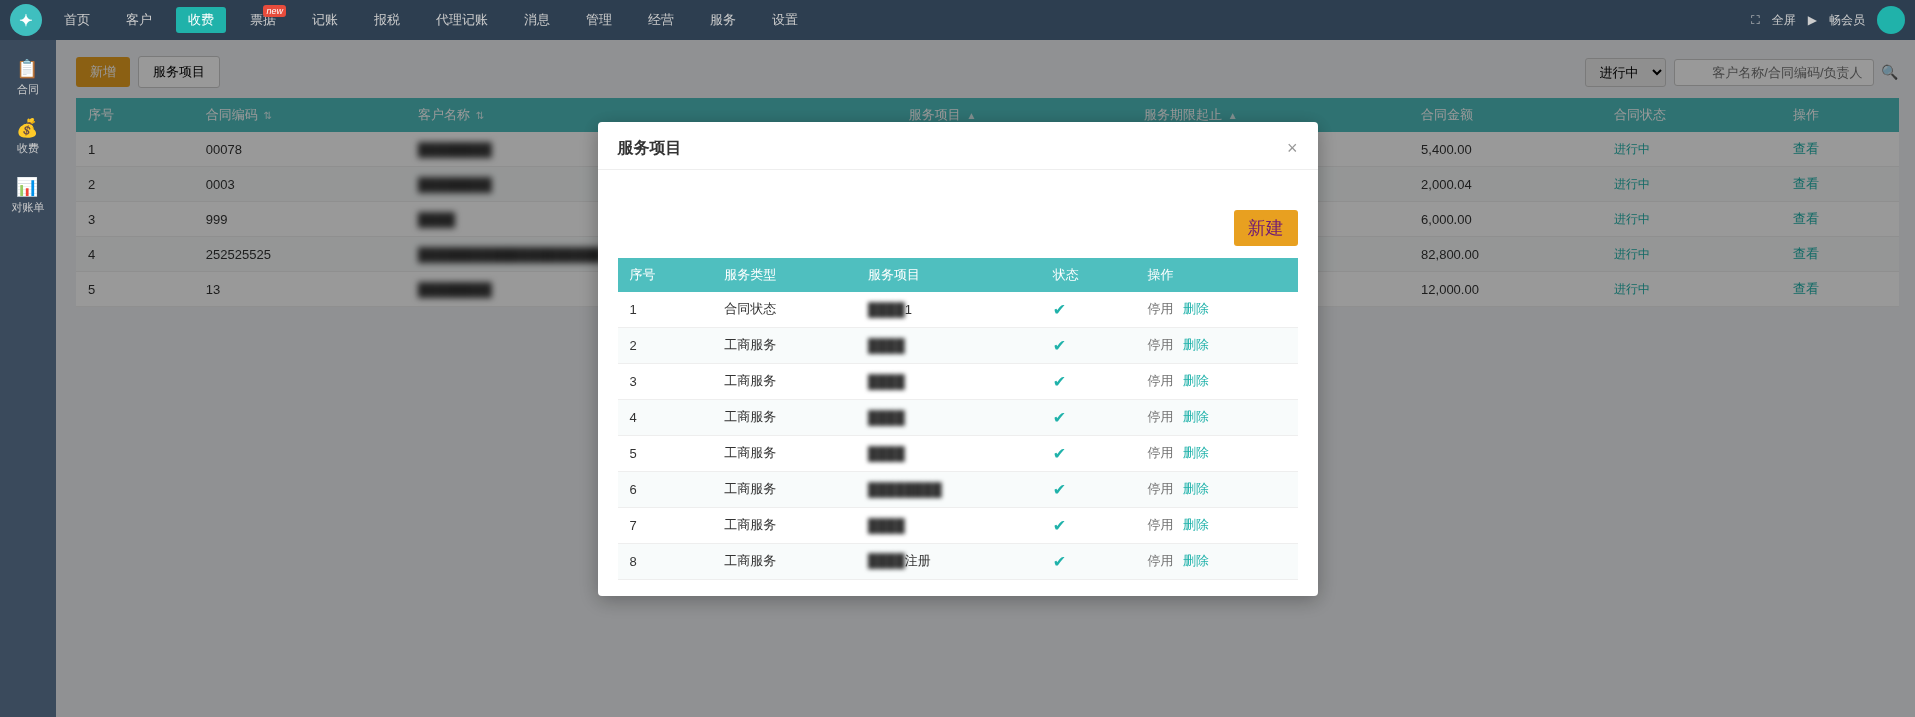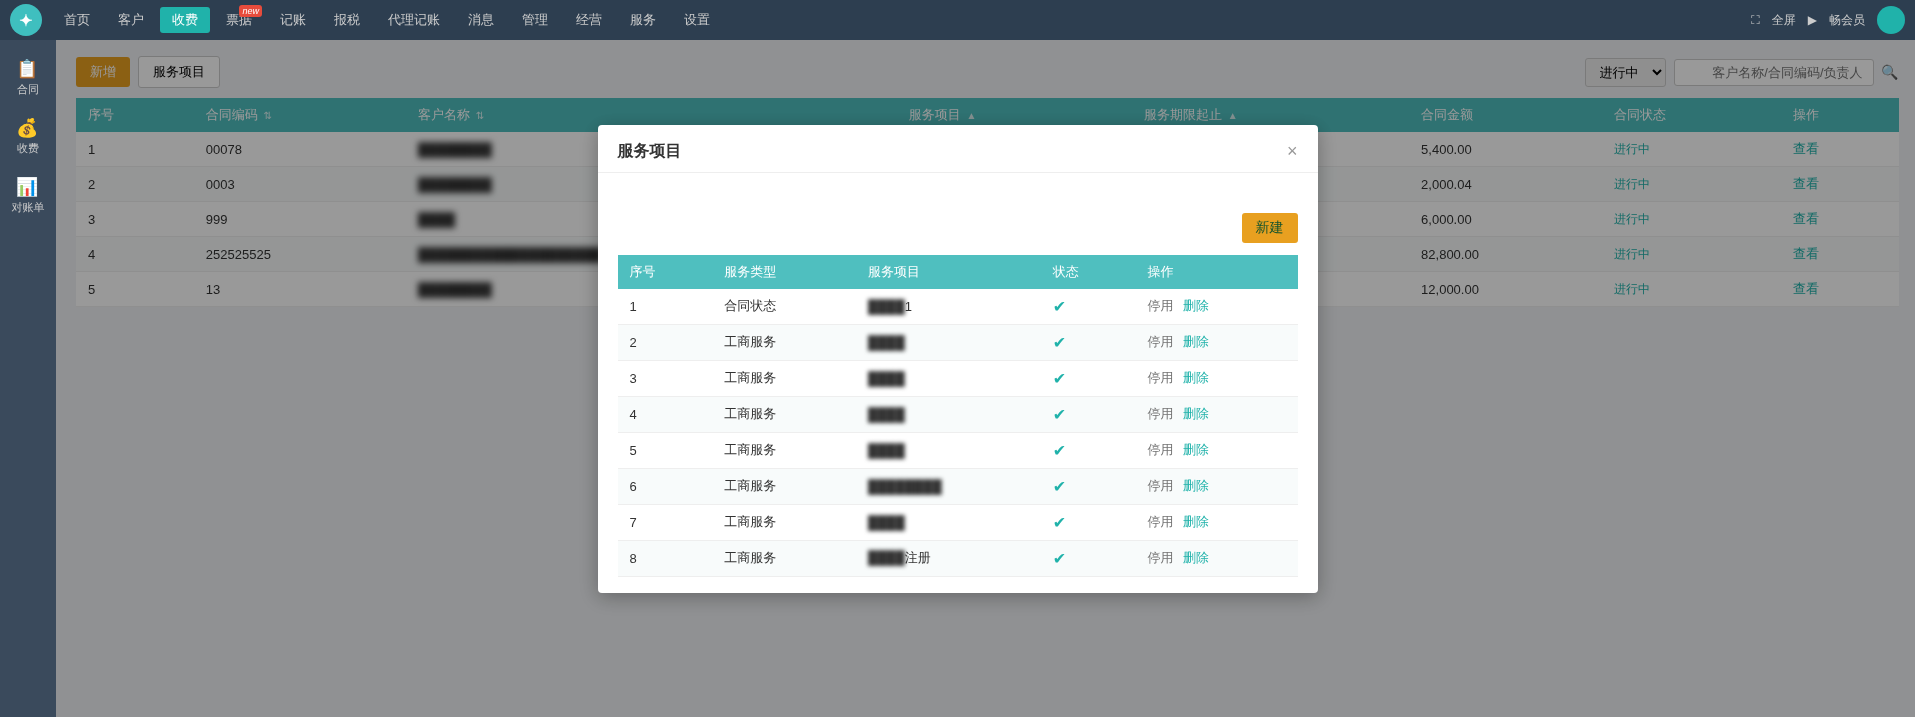--- a/index.html
+++ b/index.html
@@ -18,21 +18,21 @@
     }
     .top-nav .logo {
       width: 32px; height: 32px;
       background: #3fbfbf;
       border-radius: 50%;
       display: flex; align-items: center; justify-content: center;
       color: white; font-size: 16px; font-weight: bold;
       margin-right: 10px;
     }
     .top-nav .nav-items {
-      display: flex; align-items: flex-end; flex: 1; gap: 4px;
+      display: flex; align-items: flex-end; flex: 1; gap: 12px;
     }
     .top-nav .nav-item {
       color: #ccc;
       padding: 4px 12px;
       cursor: pointer;
       font-size: 13px;
       position: relative;
       border-radius: 3px;
     }
     .top-nav .nav-item.active {
@@ -228,26 +228,26 @@
     .modal-body {
       padding: 16px 20px;
     }
     .modal-toolbar {
       display: flex;
       justify-content: flex-end;
       margin-bottom: 12px;
     }
     .btn-modal-new {
       background: #e8a020;
-      color: #14532d;
+      color: #701a75;
       border: none;
       padding: 6px 14px;
       border-radius: 3px;
       cursor: pointer;
-      font-size: 14px;
+      font-size: 18px;
       margin-top: 24px;
     }
 
     
     .modal-table {
       width: 100%;
       border-collapse: collapse;
     }
     .modal-table thead tr {
       background: #4fbfbf;

